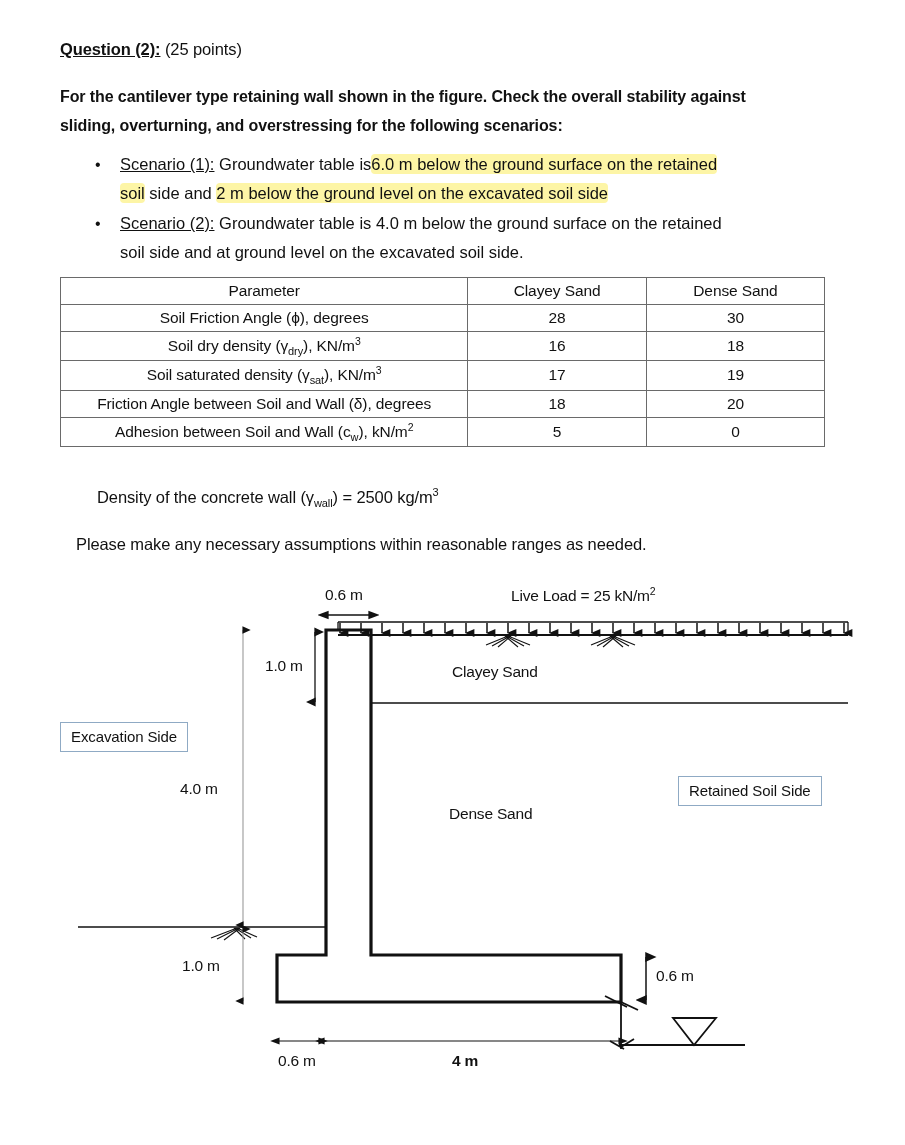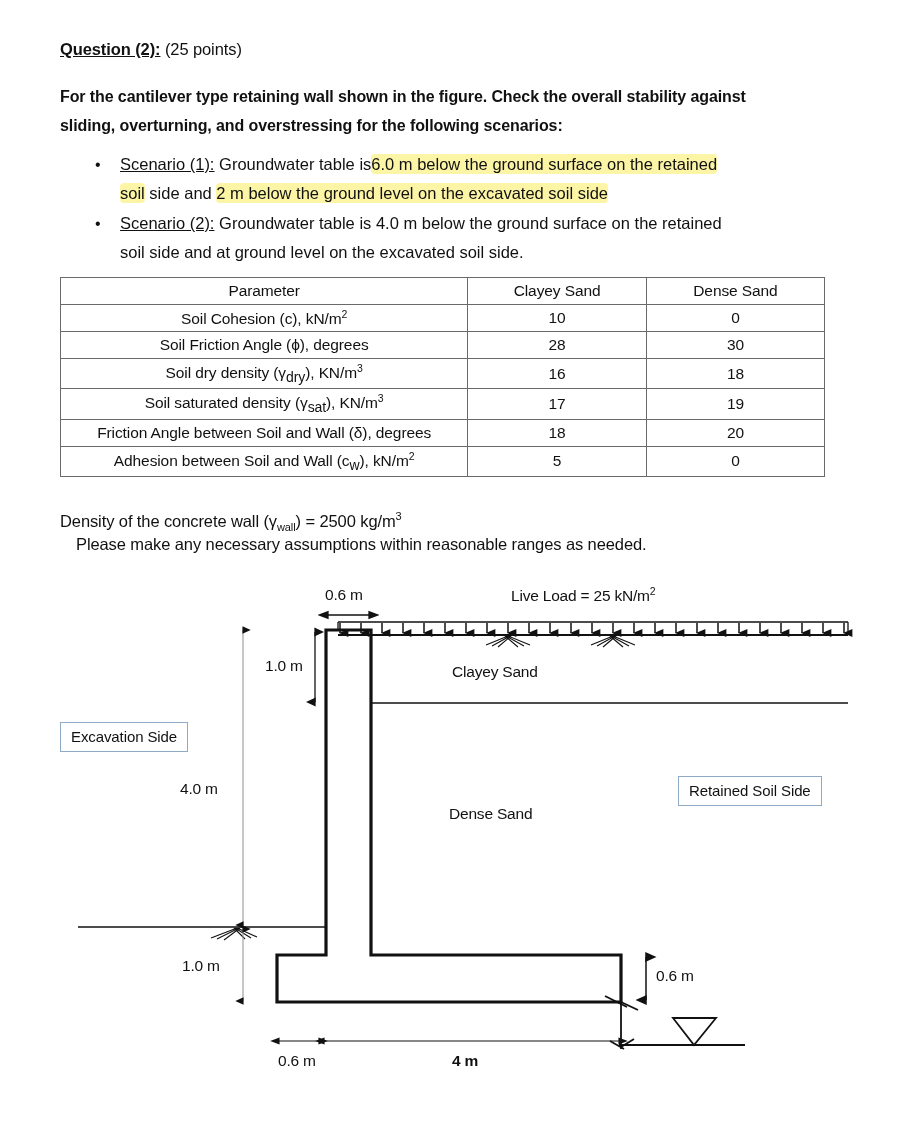--- a/index.html
+++ b/index.html
@@ -32,25 +32,25 @@
   }
   table.params td{
     border:1px solid #6a6a6a;
     text-align:center;
     padding:3px 8px;
     height:20px;
     letter-spacing:-0.1px;
   }
   table.params td.p{width:450px;}
   table.params td.v{width:183px;}
-  table.params sub{font-size:14px;}
+  table.params sub{font-size:11px;}
   table.params sup{font-size:10.5px;}
 
   .note{position:absolute;left:60px;font-size:16.5px;letter-spacing:-0.1px;}
-  .note#n1{top:510px;}
+  .note#n1{top:486px;margin-left:37px;}
   .note#n2{top:535px;margin-left:16px;}
   .note sub{font-size:11px;}
   .note sup{font-size:11px;}
 
   
   .figure{position:absolute;left:0px;top:575px;width:905px;height:520px;}
   .figure svg{display:block;}
 
   .boxlabel{
     position:absolute;
@@ -95,25 +95,20 @@
       <span>soil side and at ground level on the excavated soil side.</span>
     </li>
   </ul>
 
   <table class="params">
     <tbody>
         <tr>
       <td class="p">Parameter</td>
       <td class="v">Clayey Sand</td>
       <td class="v">Dense Sand</td>
-    </tr>
-    <tr>
-      <td class="p"><span>Soil Cohesion (c), kN/m</span><sup>2</sup></td>
-      <td class="v">10</td>
-      <td class="v">0</td>
     </tr>
     <tr>
       <td class="p">Soil Friction Angle (ϕ), degrees</td>
       <td class="v">28</td>
       <td class="v">30</td>
     </tr>
     <tr>
       <td class="p"><span>Soil dry density (γ</span><sub>dry</sub><span>), KN/m</span><sup>3</sup></td>
       <td class="v">16</td>
       <td class="v">18</td>

